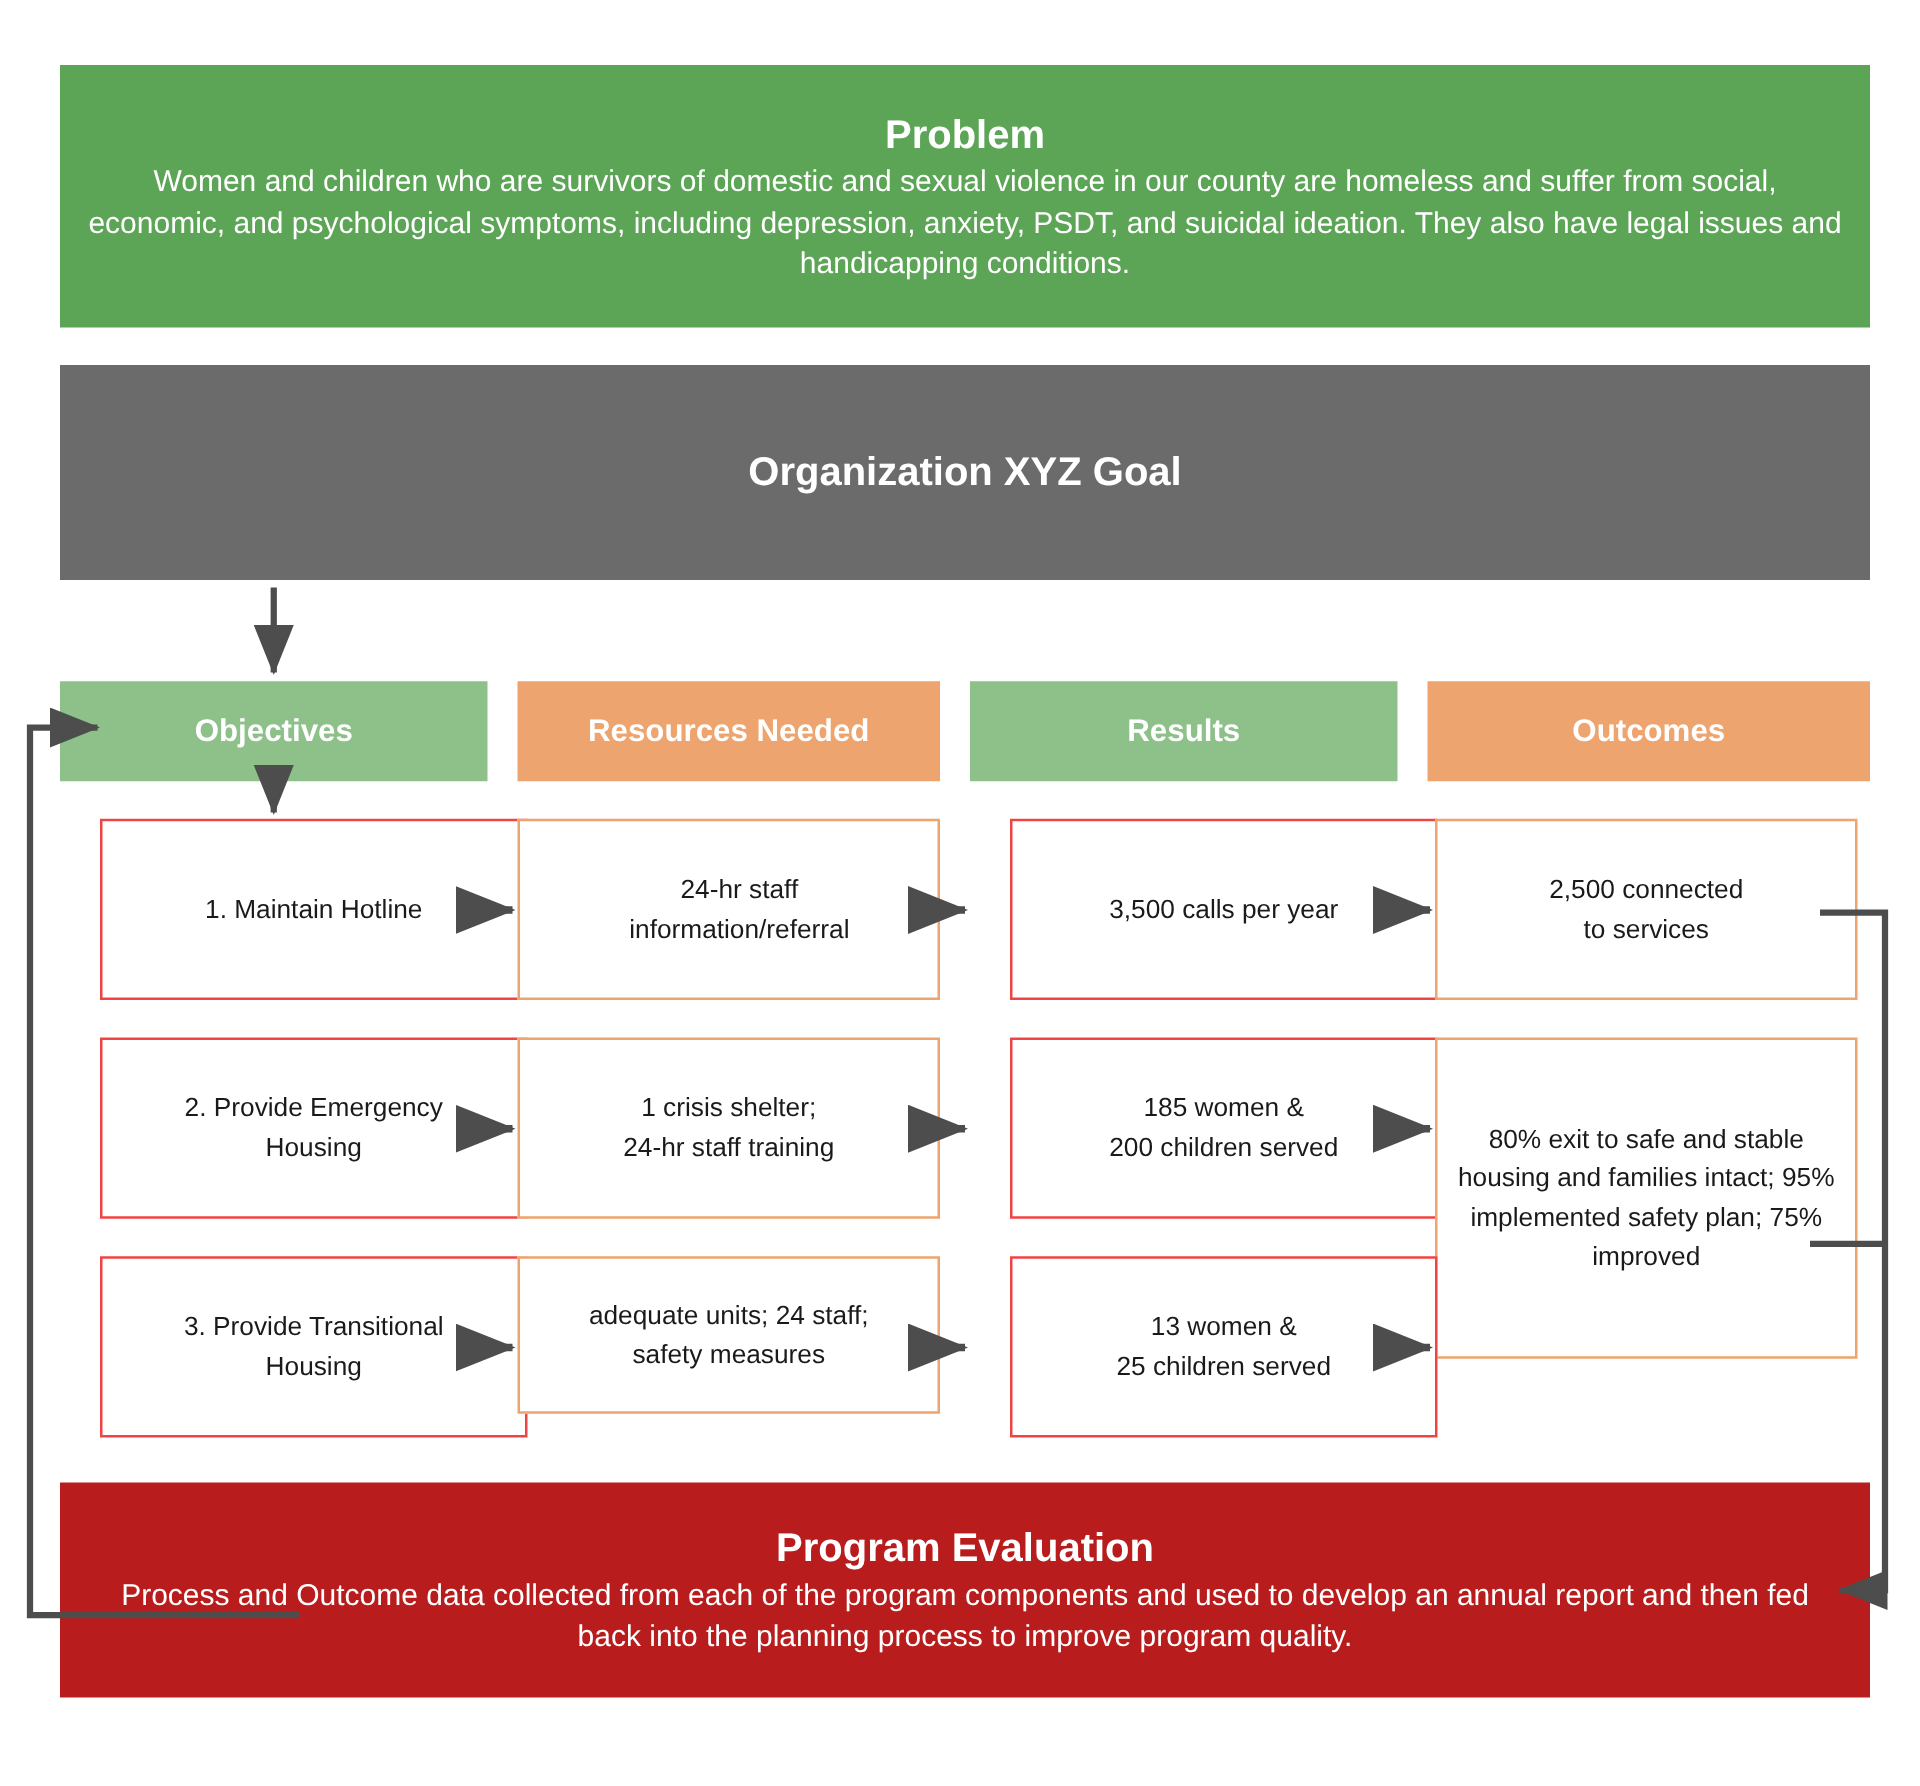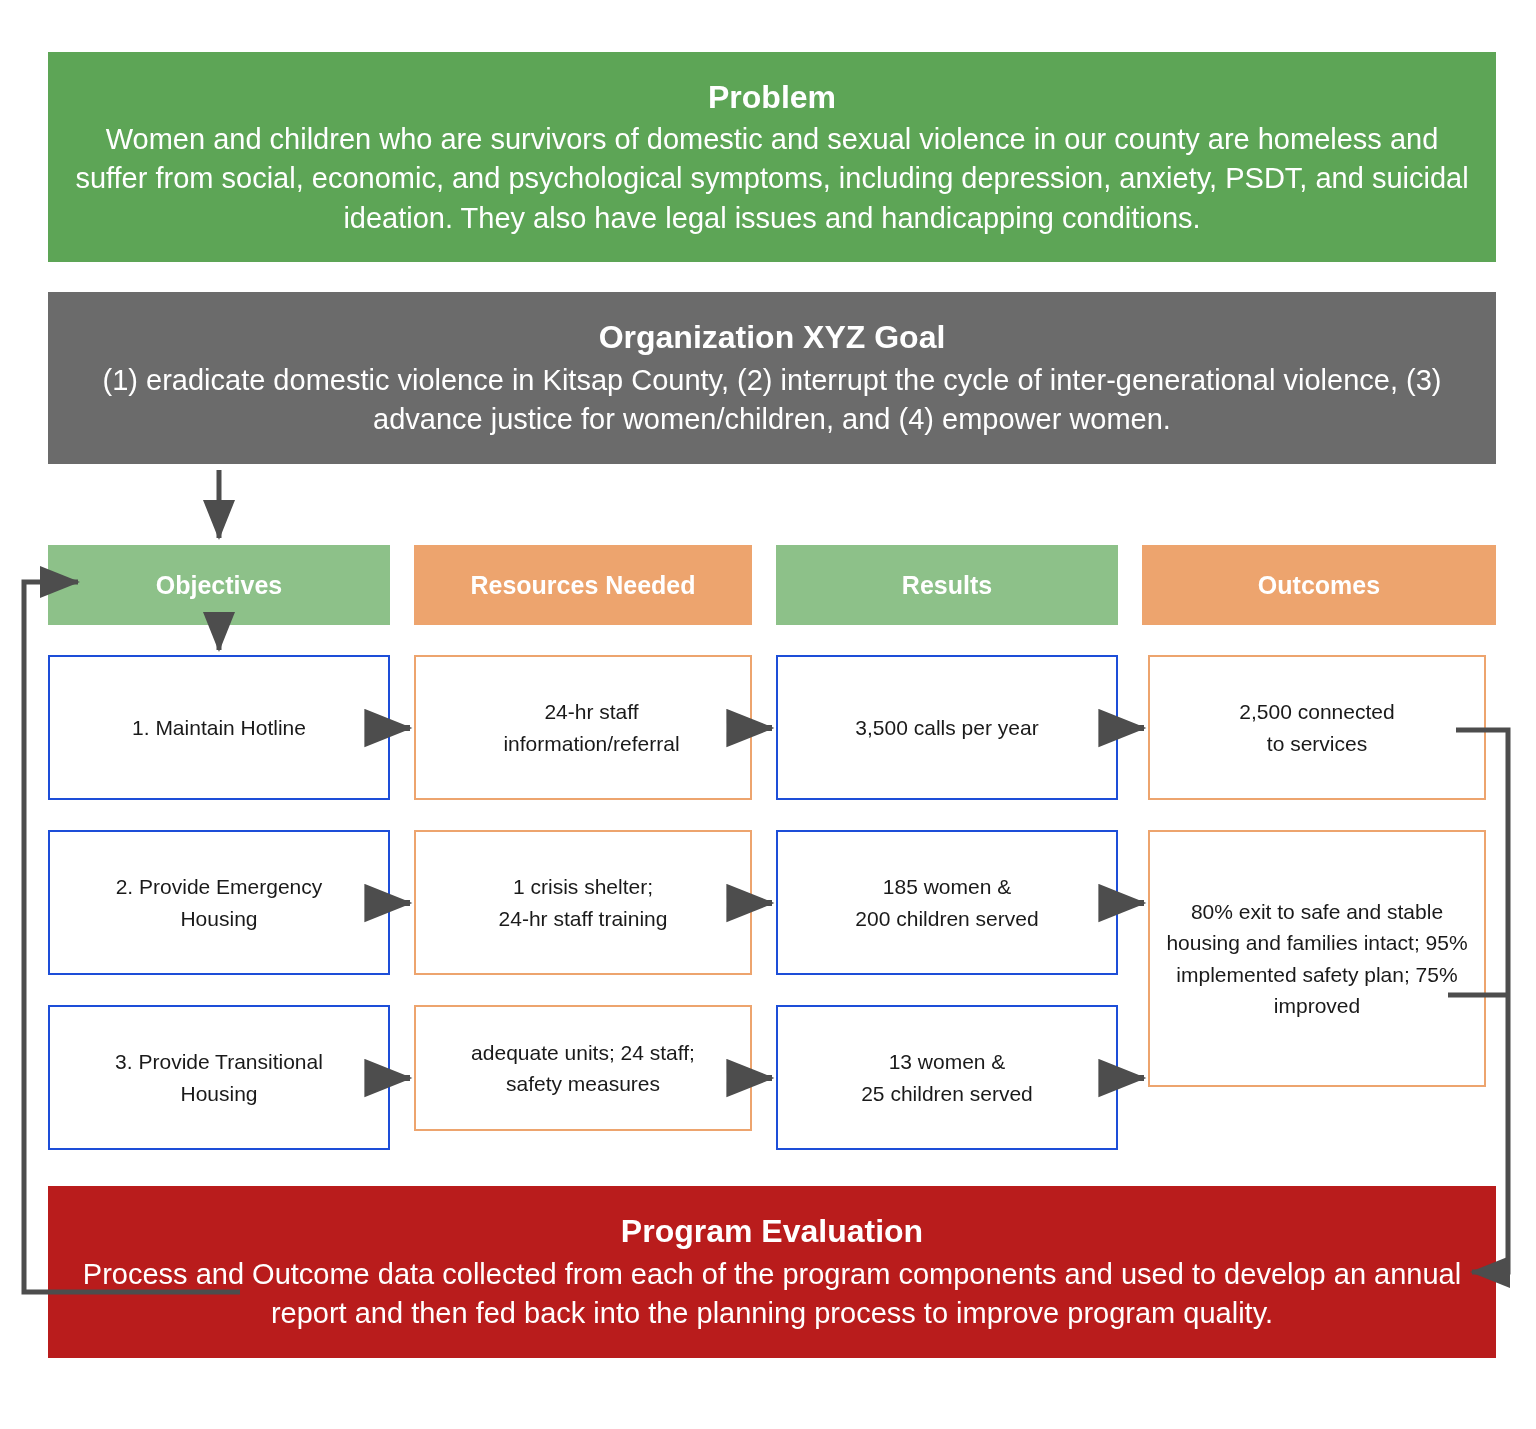--- a/index.html
+++ b/index.html
@@ -29,21 +29,21 @@
     justify-content: center;
     padding: 6px 22px;
   }
   .banner .b-title {
     font-weight: bold;
     font-size: 32px;
     line-height: 1.32;
     margin-bottom: 2px;
   }
   .banner .b-body {
-    font-size: 29px;
+    font-size: 24px;
     line-height: 1.36;
     font-weight: 400;
   }
 
   #problem-banner {
     left: 48px; top: 52px; width: 1448px; height: 210px;
     background: #5da556;
   }
   #goal-banner {
     left: 48px; top: 292px; width: 1448px; height: 172px;
@@ -75,21 +75,21 @@
     background: #ffffff;
     display: flex;
     align-items: center;
     justify-content: center;
     text-align: center;
     font-size: 21px;
     line-height: 1.48;
     color: #1a1a1a;
     padding: 8px 14px;
   }
-  .cell-green  { border: 2px solid #1d4ed8; }
+  .cell-green  { border: 2px solid #ef4444; margin-left: 32px; }
   .cell-orange { border: 2px solid #eda46e; }
 
   
   #connectors {
     position: absolute;
     left: 0; top: 0;
     width: 1536px; height: 1429px;
     pointer-events: none;
   }
 </style>
@@ -98,21 +98,20 @@
 
 <div id="stage">
 
   <div class="banner" id="problem-banner">
     <div class="b-title">Problem</div>
     <div class="b-body">Women and children who are survivors of domestic and sexual violence in our county are homeless and suffer from social, economic, and psychological symptoms, including depression, anxiety, PSDT, and suicidal ideation. They also have legal issues and handicapping conditions.</div>
   </div>
 
   <div class="banner" id="goal-banner">
     <div class="b-title">Organization XYZ Goal</div>
-    <div class="b-body">(1) eradicate domestic violence in Kitsap County, (2) interrupt the cycle of inter-generational violence, (3) advance justice for women/children, and (4) empower women.</div>
   </div>
 
   <div class="col-header hdr-green" style="left:48px;   width:342px;">
     <span>Objectives</span>
   </div>
   <div class="col-header hdr-orange" style="left:414px;  width:338px;">
     <span>Resources Needed</span>
   </div>
   <div class="col-header hdr-green" style="left:776px;  width:342px;">
     <span>Results</span>

